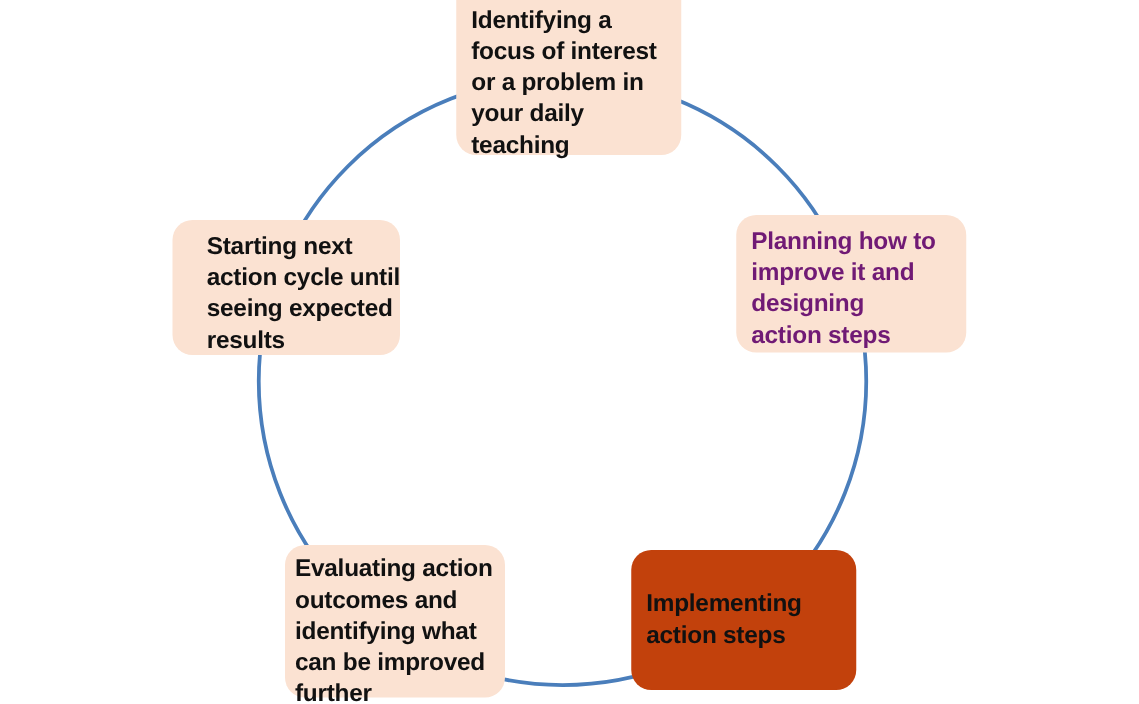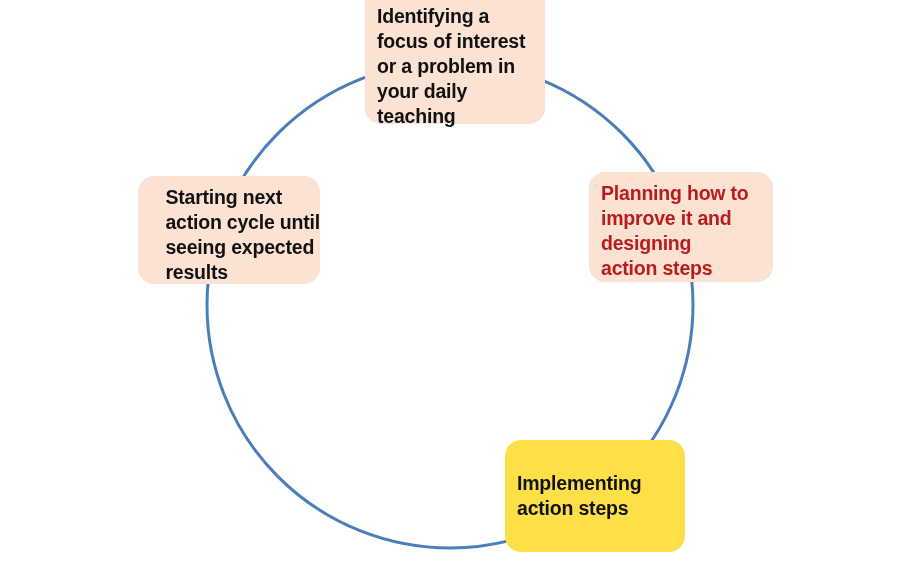--- a/index.html
+++ b/index.html
@@ -114,31 +114,38 @@
 
   <div class="node-box" id="node-identify" style="background: rgb(251, 226, 210);">
     <span class="node-label" style="color: rgb(17, 17, 17);">Identifying  a
 focus of interest
 or a problem in
 your daily
 teaching</span>
   </div>
 
   <div class="node-box" id="node-planning" style="background: rgb(251, 226, 210);">
-    <span class="node-label" style="color: #b91c1c;">Planning how to
+    <span class="node-label" style="color: #701a75;">Planning how to
 improve it  and
 designing
 action steps</span>
   </div>
 
-  <div class="node-box" id="node-implementing" style="background: #fde047;">
+  <div class="node-box" id="node-implementing" style="background: #c2410c;">
     <span class="node-label" style="color: rgb(17, 17, 17);">Implementing
 action steps</span>
   </div>
 
+  <div class="node-box" id="node-evaluating" style="background: rgb(251, 226, 210);">
+    <span class="node-label" style="color: rgb(17, 17, 17);">Evaluating action
+outcomes and
+identifying what
+can be improved
+further</span>
+  </div>
 
   <div class="node-box" id="node-starting" style="background: rgb(251, 226, 210); justify-content: flex-end;">
     <span class="node-label" style="color: rgb(17, 17, 17);">Starting  next
 action cycle until
 seeing  expected
 results</span>
   </div>
 
 </div>
 

